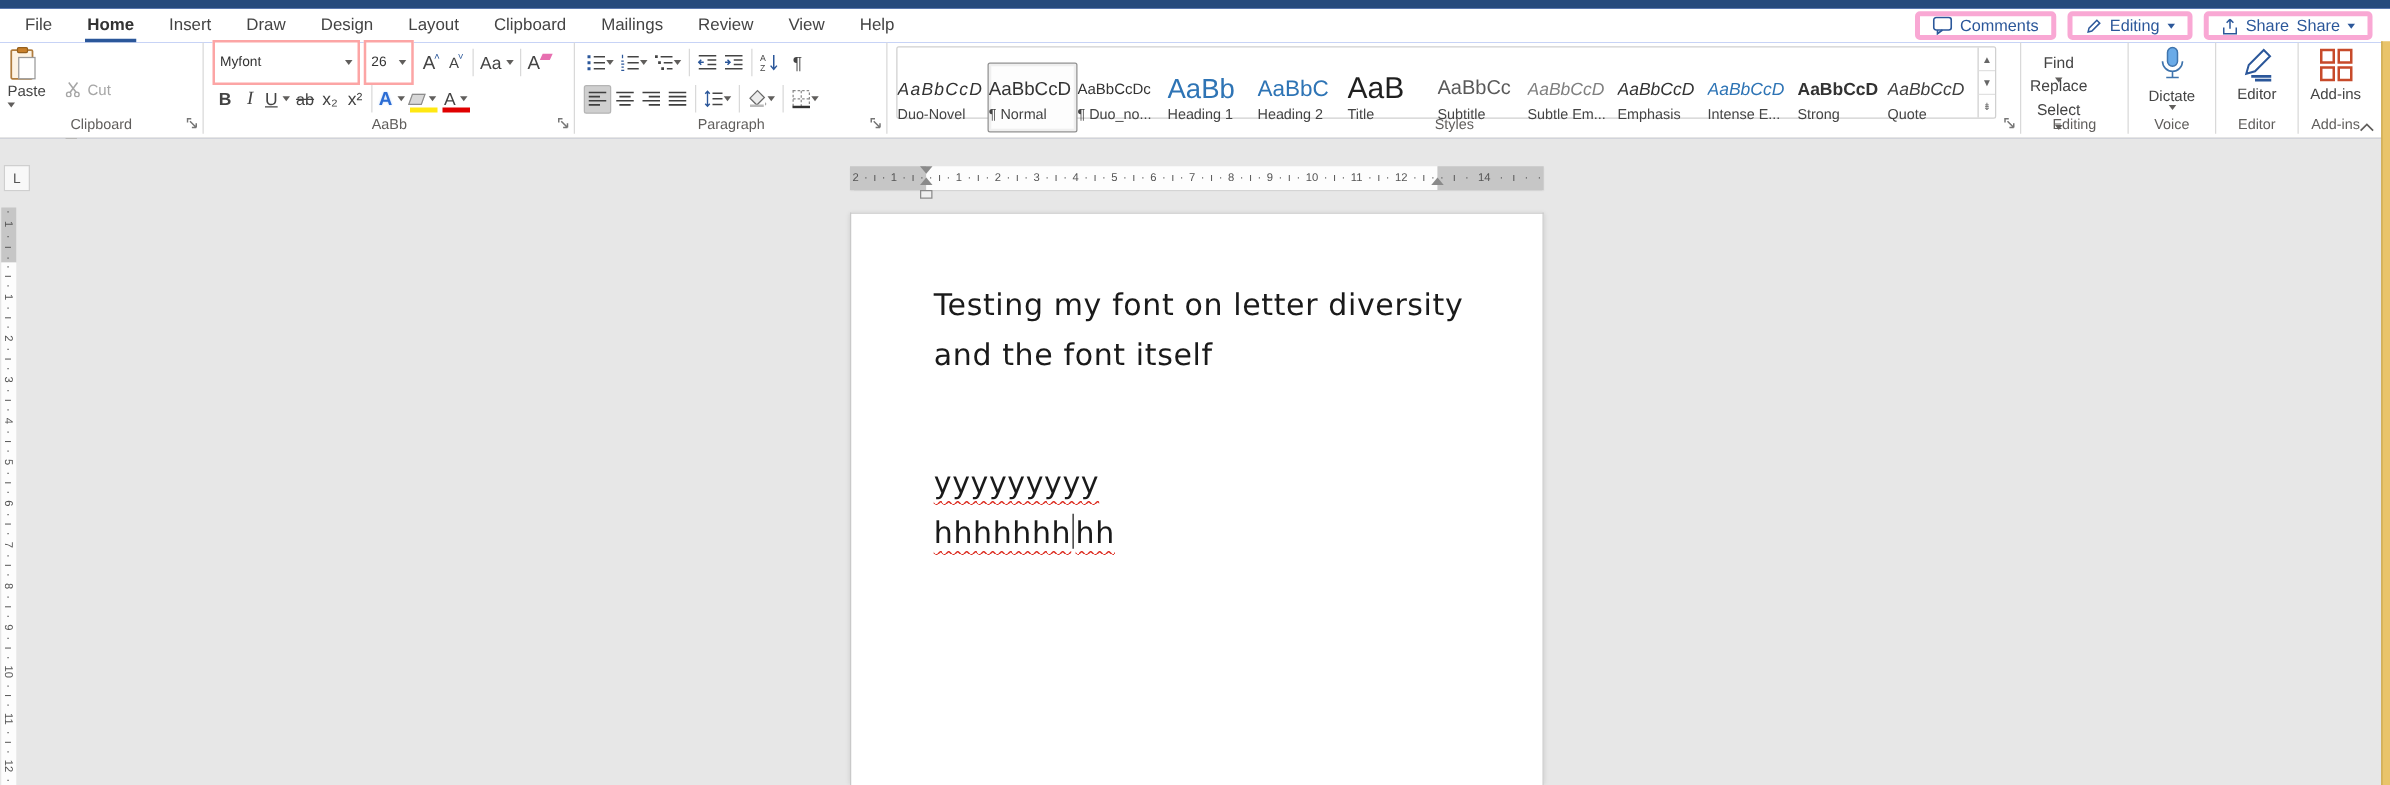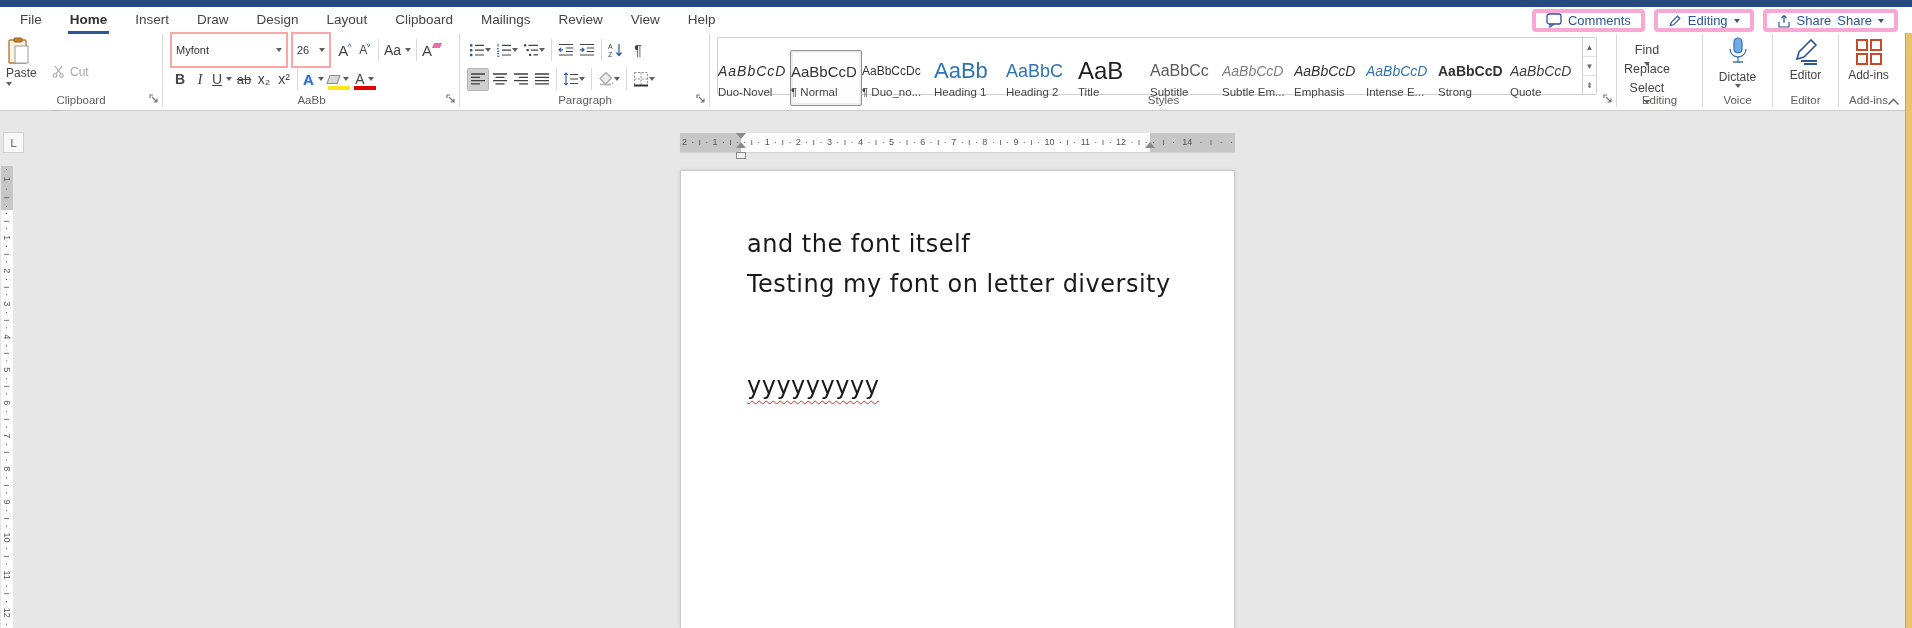--- a/index.html
+++ b/index.html
@@ -682,22 +682,25 @@
             <span>ı</span>
             <span>·</span>
             <span>12</span>
             <span>·</span>
           </div>
       </div>
     </div>
 
     <div class="page">
       <div class="doc">
+        <div class="docline">Testing my font on letter diversity</div>
         <div class="docline">and the font itself</div>
-        <div class="docline">Testing my font on letter diversity</div>
         <div class="gap"></div>
         <div class="docline"><span class="wavy">yyyyyyyyy</span></div>
+        <div class="docline l4">
+          <span class="wavy">hhhhhhh</span><span class="caret"></span><span class="wavy">hh</span>
+        </div>
       </div>
     </div>
   </div>
 
   <div class="sidestrip"></div>
 </div>
 
 </body></html>

